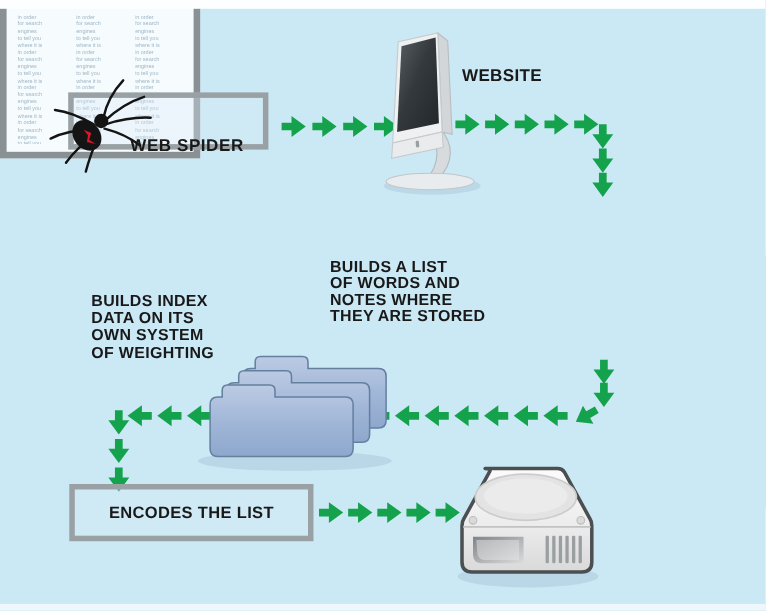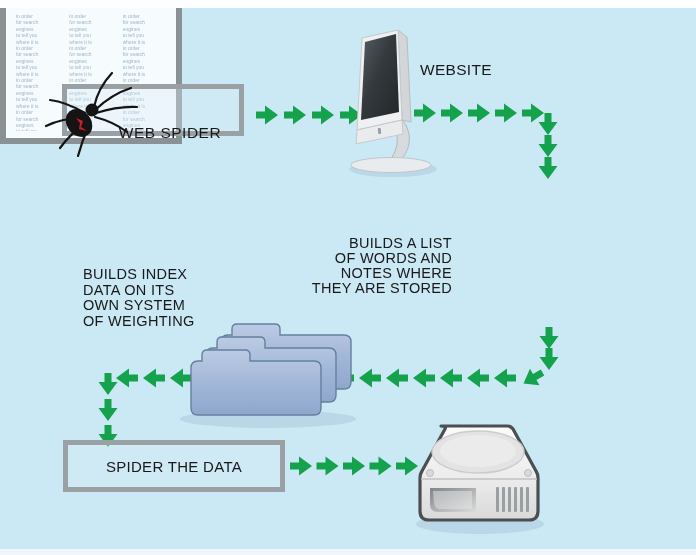--- a/index.html
+++ b/index.html
@@ -1,36 +1,36 @@
 <!DOCTYPE html>
 <html><head>
 <meta charset="utf-8">
 <style>
   html,body{margin:0;padding:0;}
   body{font-family:"Liberation Sans", sans-serif;}
   #canvas{position:relative;width:696px;height:555px;background:#cbe8f5;overflow:hidden;}
   #strip-top{position:absolute;left:0;top:0;width:696px;height:8px;background:#fdfeff;}
   #strip-bottom{position:absolute;left:0;top:549px;width:696px;height:6px;background:#eef7fb;}
   .abs{position:absolute;}
-  .label{color:#191919;font-weight:normal;letter-spacing:.3px;line-height:15px;font-size:14.5px;}
+  .label{color:#191919;font-weight:bold;letter-spacing:.3px;line-height:15px;font-size:14.5px;}
   
   .gbox{position:absolute;border:5px solid #9aa1a5;background:rgba(215,236,246,.35);
         display:flex;align-items:center;justify-content:center;box-sizing:border-box;z-index:3;}
   #spider-box{left:62px;top:84px;width:182px;height:52px;}
   #spider-box .label{font-size:15.5px;letter-spacing:.5px;padding-left:34px;margin-top:44px;}
   #encodes-box{left:63px;top:440px;width:222px;height:52px;text-align:center;}
   #encodes-box .label{font-size:15px;line-height:17px;}
   
   #doc-box{left:458px;top:183px;width:182px;height:144px;border:6px solid #8a9195;background:#f6fbfe;
            box-sizing:border-box;z-index:3;display:flex;gap:10px;padding:7px 10px;}
   .doc-col{flex:1;overflow:hidden;}
   .doc-line{display:block;font-size:5px;line-height:6.4px;color:#9fb7c6;white-space:nowrap;}
   
   #website-label{left:420px;top:62px;z-index:3;font-size:15.5px;}
-  #builds-list-label{left:290px;top:236px;width:162px;text-align:right;z-index:3;}
+  #builds-list-label{left:300px;top:236px;width:162px;z-index:3;}
   #builds-index-label{left:83px;top:267px;width:135px;z-index:3;line-height:15.5px;}
   
   #arrows-layer{position:absolute;left:0;top:0;z-index:1;pointer-events:none;}
   .icon-layer{position:absolute;z-index:2;}
   #spider-svg{left:38px;top:66px;z-index:4;}
   #monitor-svg{left:338px;top:20px;}
   #folders-svg{left:178px;top:298px;}
   #drive-svg{left:408px;top:416px;}
 </style>
 </head>
@@ -213,21 +213,21 @@
     <ellipse cx="90" cy="121" rx="88" ry="9" fill="#aecbdc" opacity=".6"></ellipse>
     <g fill="url(#fldG)" stroke="#64809f" stroke-width="1.4">
       <path transform="translate(40,23)" d="M14,14 L14,8 Q14,3 19,3 L57,3 Q62,3 62,8 L62,14 L126,14 Q133,14 133,21 L133,61 Q133,68 126,68 L10,68 Q3,68 3,61 L3,21 Q3,14 10,14 Z"></path>
       <path transform="translate(25,36)" d="M14,14 L14,8 Q14,3 19,3 L57,3 Q62,3 62,8 L62,14 L126,14 Q133,14 133,21 L133,61 Q133,68 126,68 L10,68 Q3,68 3,61 L3,21 Q3,14 10,14 Z"></path>
       <path transform="translate(10,49)" d="M14,14 L14,8 Q14,3 19,3 L57,3 Q62,3 62,8 L62,14 L126,14 Q133,14 133,21 L133,61 Q133,68 126,68 L10,68 Q3,68 3,61 L3,21 Q3,14 10,14 Z"></path>
     </g>
   </svg>
 
   <div id="encodes-box" class="gbox">
     <div class="label">
-      <div>SPIDER THE DATA</div>
+      <div>ENCODES THE LIST</div>
     </div>
   </div>
 
   <svg id="drive-svg" class="icon-layer" width="145" height="120" viewBox="0 0 145 120">
     <defs>
       <linearGradient id="hdG" x1="0" y1="0" x2="0" y2="1">
         <stop offset="0" stop-color="#fbfbfb"></stop>
           <stop offset=".55" stop-color="#ececec"></stop>
           <stop offset="1" stop-color="#d9d9d9"></stop>
       </linearGradient>

